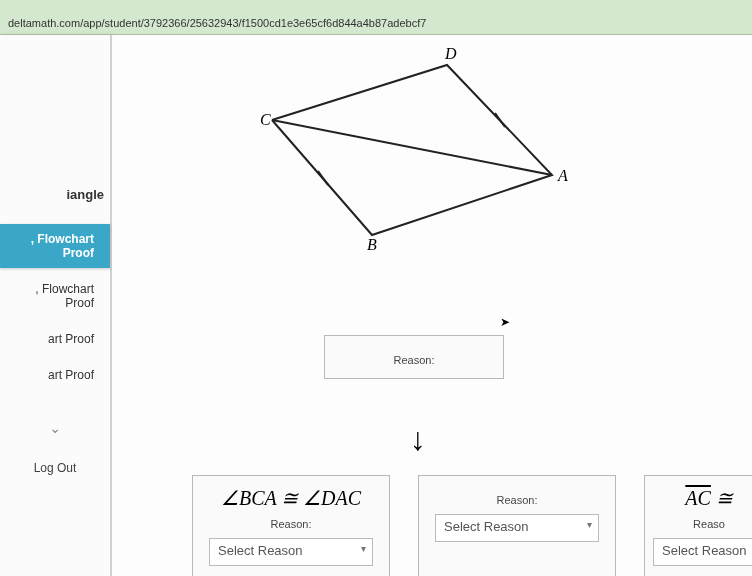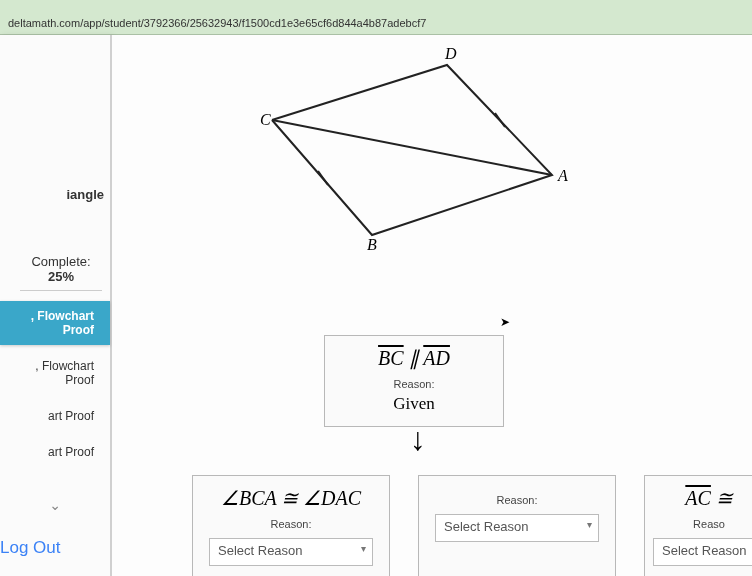--- a/index.html
+++ b/index.html
@@ -50,21 +50,21 @@
     border-radius: 0;
     cursor: pointer;
   }
   .nav-item.active {
     background: #3aa7c9;
     color: #fff;
     font-weight: bold;
     box-shadow: 0 1px 3px rgba(0,0,0,.2);
   }
   .chevron { text-align: center; margin-top: 30px; color: #888; font-size: 14px; cursor: pointer; }
-  .logout { margin-top: 25px; color: #3b82f6; font-size: 17px; cursor: pointer; }
+  .logout { text-align: center; margin-top: 25px; color: #404040; font-size: 12px; cursor: pointer; }
   .main {
     flex: 1;
     position: relative;
     background: #fdfdfd;
     overflow: hidden;
   }
   .geo {
     position: absolute;
     top: 10px; left: 140px;
     width: 330px; height: 210px;
@@ -125,24 +125,20 @@
   .box-cut .statement { white-space: nowrap; }
 </style>
 </head>
 <body>
 
 <div class="url-bar">deltamath.com/app/student/3792366/25632943/f1500cd1e3e65cf6d844a4b87adebcf7</div>
 
 <div class="container">
   <div class="sidebar">
     <div class="side-item side-label">iangle</div>
-    <div class="complete">
-      <span>Complete:</span>
-      <span class="val">25%</span>
-    </div>
     <div class="nav-list">
       <div class="nav-item active">, Flowchart Proof</div>
       <div class="nav-item">, Flowchart Proof</div>
       <div class="nav-item">art Proof</div>
       <div class="nav-item">art Proof</div>
     </div>
     <div class="chevron">⌄</div>
     <div class="logout">Log Out</div>
   </div>
 
@@ -159,27 +155,21 @@
         <text x="193" y="14" class="vlabel">D</text>
         <text x="306" y="136" class="vlabel">A</text>
         <text x="115" y="205" class="vlabel">B</text>
       </svg>
     </div>
 
     <div class="cursor">➤</div>
 
     <div class="boxes">
       <div class="proof-box box-given">
-        <div class="statement">
-          <span class="overline">BC</span>
-          <span>∥</span>
-          <span class="overline">AD</span>
-        </div>
         <div class="reason-label">Reason:</div>
-        <div class="reason-val">Given</div>
       </div>
 
       <div class="arrow">↓</div>
 
       <div class="row2">
         <div class="proof-box">
           <div class="statement">∠BCA ≅ ∠DAC</div>
           <div class="reason-label">Reason:</div>
           <div class="select">Select Reason</div>
         </div>

